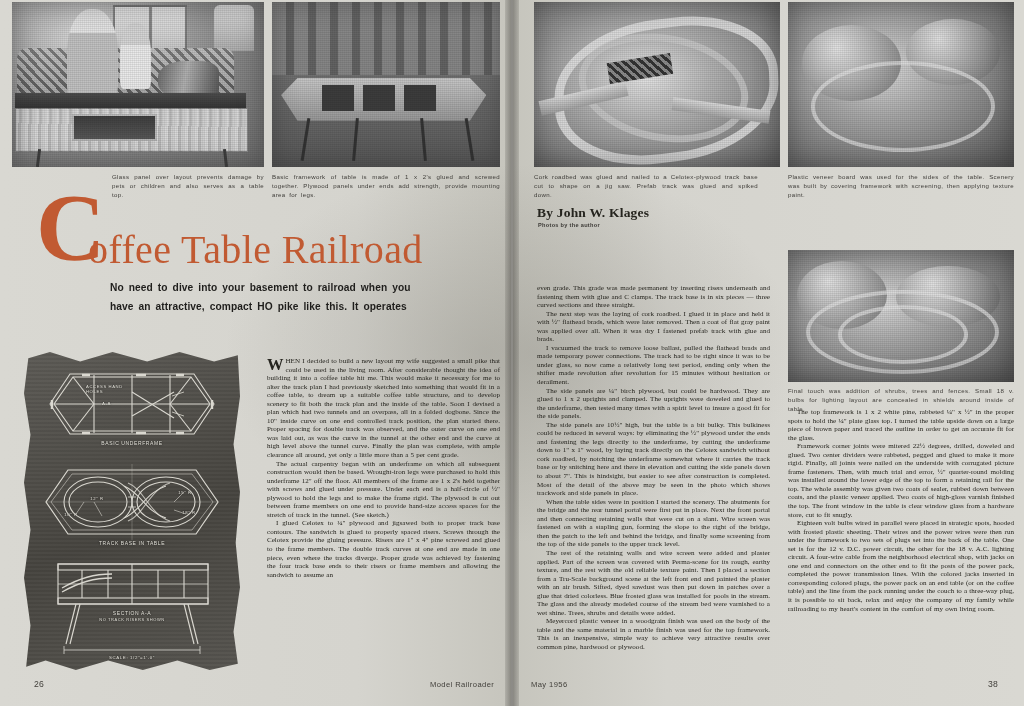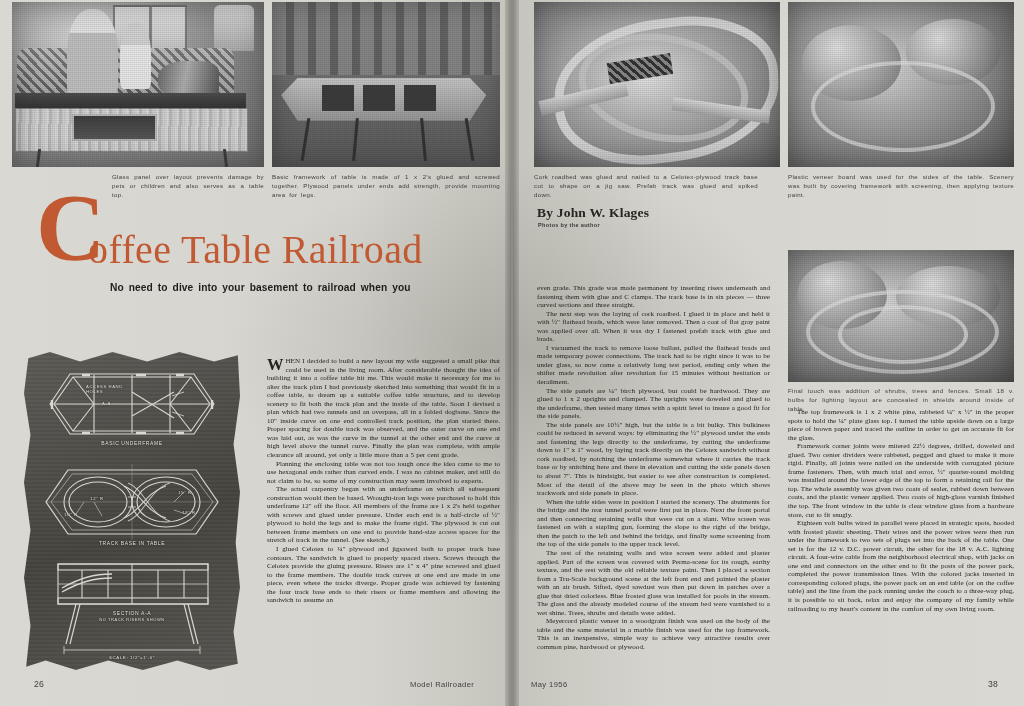--- a/index.html
+++ b/index.html
@@ -210,20 +210,21 @@
   <div class="caption" style="left:272px;top:172px;width:228px;">Basic framework of table is made of 1 x 2's glued and screwed together. Plywood panels under ends add strength, provide mounting area for legs.</div>
   <div class="caption" style="left:534px;top:172px;width:224px;">Cork roadbed was glued and nailed to a Celotex-plywood track base cut to shape on a jig saw. Prefab track was glued and spiked down.</div>
   <div class="caption" style="left:788px;top:172px;width:226px;">Plastic veneer board was used for the sides of the table. Scenery was built by covering framework with screening, then applying texture paint.</div>
   <div class="caption" style="left:788px;top:386px;width:226px;">Final touch was addition of shrubs, trees and fences. Small 18 v. bulbs for lighting layout are concealed in shields around inside of table.</div>
 
   <div class="dropcap-C" style="left:36px;top:180px;">C</div>
   <div class="headline" style="left:88px;top:226px;">offee Table Railroad</div>
 
   <div class="deck" style="left:110px;top:278px;width:390px;">
     <div>No need to dive into your basement to railroad when you</div>
+    <div>have an attractive, compact HO pike like this. It operates</div>
   </div>
 
   <div class="byline" style="left:537px;top:205px;">By John W. Klages</div>
   <div class="photocredit" style="left:538px;top:222px;">Photos by the author</div>
 
   <div class="plan">
     <div class="art">
       <svg viewBox="0 0 216 318" preserveAspectRatio="none" aria-hidden="true">
         <g stroke="#e6e4dc" fill="none" stroke-width="1.1" opacity=".92">
 
@@ -313,21 +314,20 @@
     <div class="plan-lbl" style="top:138px;left:148px;width:26px;font-size:4.2px;">15" R</div>
     <div class="plan-lbl" style="top:158px;left:152px;width:26px;font-size:4.2px;">18" R</div>
     <div class="plan-lbl" style="top:188px;">TRACK BASE IN TABLE</div>
     <div class="plan-lbl" style="top:258px;">SECTION A-A</div>
     <div class="plan-lbl" style="top:265px;font-size:4px;">NO TRACK RISERS SHOWN</div>
     <div class="plan-lbl" style="top:303px;font-size:4.4px;">SCALE: 1/2"=1'-0"</div>
   </div>
 
   <div class="col" style="left:267px;top:357px;width:233px;">
     <p class="noind"><span class="dropcap">W</span><span>HEN I decided to build a new layout my wife suggested a small pike that could be used in the living room. After considerable thought the idea of building it into a coffee table hit me. This would make it necessary for me to alter the track plan I had previously sketched into something that would fit in a coffee table, to dream up a suitable coffee table structure, and to develop scenery to fit both the track plan and the inside of the table. Soon I devised a plan which had two tunnels and an overpass, all in a folded dogbone. Since the 10" inside curve on one end controlled track position, the plan started there. Proper spacing for double track was observed, and the outer curve on one end was laid out, as was the curve in the tunnel at the other end and the curve at high level above the tunnel curve. Finally the plan was complete, with ample clearance all around, yet only a little more than a 5 per cent grade.</span></p>
-    <p>Planning the enclosing table was not too tough once the idea came to me to use hexagonal ends rather than curved ends. I was no cabinet maker, and still do not claim to be, so some of my construction may seem involved to experts.</p>
     <p>The actual carpentry began with an underframe on which all subsequent construction would then be based. Wrought-iron legs were purchased to hold this underframe 12" off the floor. All members of the frame are 1 x 2's held together with screws and glued under pressure. Under each end is a half-circle of ½" plywood to hold the legs and to make the frame rigid. The plywood is cut out between frame members on one end to provide hand-size access spaces for the stretch of track in the tunnel. (See sketch.)</p>
     <p>I glued Celotex to ¼" plywood and jigsawed both to proper track base contours. The sandwich is glued to properly spaced risers. Screws through the Celotex provide the gluing pressure. Risers are 1" x 4" pine screwed and glued to the frame members. The double track curves at one end are made in one piece, even where the tracks diverge. Proper grade was achieved by fastening the four track base ends to their risers or frame members and allowing the sandwich to assume an</p>
   </div>
 
   <div class="col" style="left:537px;top:240px;width:233px;margin-top:44px;">
     <p class="noind">even grade. This grade was made permanent by inserting risers underneath and fastening them with glue and C clamps. The track base is in six pieces — three curved sections and three straight.</p>
     <p>The next step was the laying of cork roadbed. I glued it in place and held it with ½" flathead brads, which were later removed. Then a coat of flat gray paint was applied over all. When it was dry I fastened prefab track with glue and brads.</p>
     <p>I vacuumed the track to remove loose ballast, pulled the flathead brads and made temporary power connections. The track had to be right since it was to be under glass, so now came a relatively long test period, ending only when the shifter made revolution after revolution for 15 minutes without hesitation or derailment.</p>
     <p>The side panels are ¼" birch plywood, but could be hardwood. They are glued to 1 x 2 uprights and clamped. The uprights were doweled and glued to the underframe, then tested many times with a spirit level to insure a good fit for the side panels.</p>
     <p>The side panels are 10½" high, but the table is a bit bulky. This bulkiness could be reduced in several ways: by eliminating the ½" plywood under the ends and fastening the legs directly to the underframe, by cutting the underframe down to 1" x 1" wood, by laying track directly on the Celotex sandwich without cork roadbed, by notching the underframe somewhat where it carries the track base or by snitching here and there in elevation and cutting the side panels down to about 7". This is hindsight, but easier to see after construction is completed. Most of the detail of the above may be seen in the photo which shows trackwork and side panels in place.</p>
@@ -336,17 +336,17 @@
     <p>Meyercord plastic veneer in a woodgrain finish was used on the body of the table and the same material in a marble finish was used for the top framework. This is an inexpensive, simple way to achieve very attractive results over common pine, hardwood or plywood.</p>
   </div>
 
   <div class="col" style="left:788px;top:408px;width:226px;">
     <p>The top framework is 1 x 2 white pine, rabbeted ¼" x ½" in the proper spots to hold the ¼" plate glass top. I turned the table upside down on a large piece of brown paper and traced the outline in order to get an accurate fit for the glass.</p>
     <p>Framework corner joints were mitered 22½ degrees, drilled, doweled and glued. Two center dividers were rabbeted, pegged and glued to make it more rigid. Finally, all joints were nailed on the underside with corrugated picture frame fasteners. Then, with much trial and error, ½" quarter-round molding was installed around the lower edge of the top to form a retaining rail for the top. The whole assembly was given two coats of sealer, rubbed down between coats, and the plastic veneer applied. Two coats of high-gloss varnish finished the top. The front window in the table is clear window glass from a hardware store, cut to fit snugly.</p>
     <p>Eighteen volt bulbs wired in parallel were placed in strategic spots, hooded with frosted plastic sheeting. Their wires and the power wires were then run under the framework to two sets of plugs set into the back of the table. One set is for the 12 v. D.C. power circuit, the other for the 18 v. A.C. lighting circuit. A four-wire cable from the neighborhood electrical shop, with jacks on one end and connectors on the other end to fit the posts of the power pack, completed the power transmission lines. With the colored jacks inserted in corresponding colored plugs, the power pack on an end table (or on the coffee table) and the line from the pack running under the couch to a three-way plug, it is possible to sit back, relax and enjoy the company of my family while railroading to my heart's content in the comfort of my own living room.</p>
   </div>
 
   <div class="folio" style="left:26px;top:679px;margin-left:8px;">26</div>
-  <div class="footcenter" style="left:410px;top:680px;">Model Railroader</div>
+  <div class="footcenter" style="left:430px;top:680px;">Model Railroader</div>
   <div class="footcenter" style="left:531px;top:680px;">May 1956</div>
   <div class="folio" style="left:988px;top:679px;">38</div>
 
 </div>
 
 </body></html>

